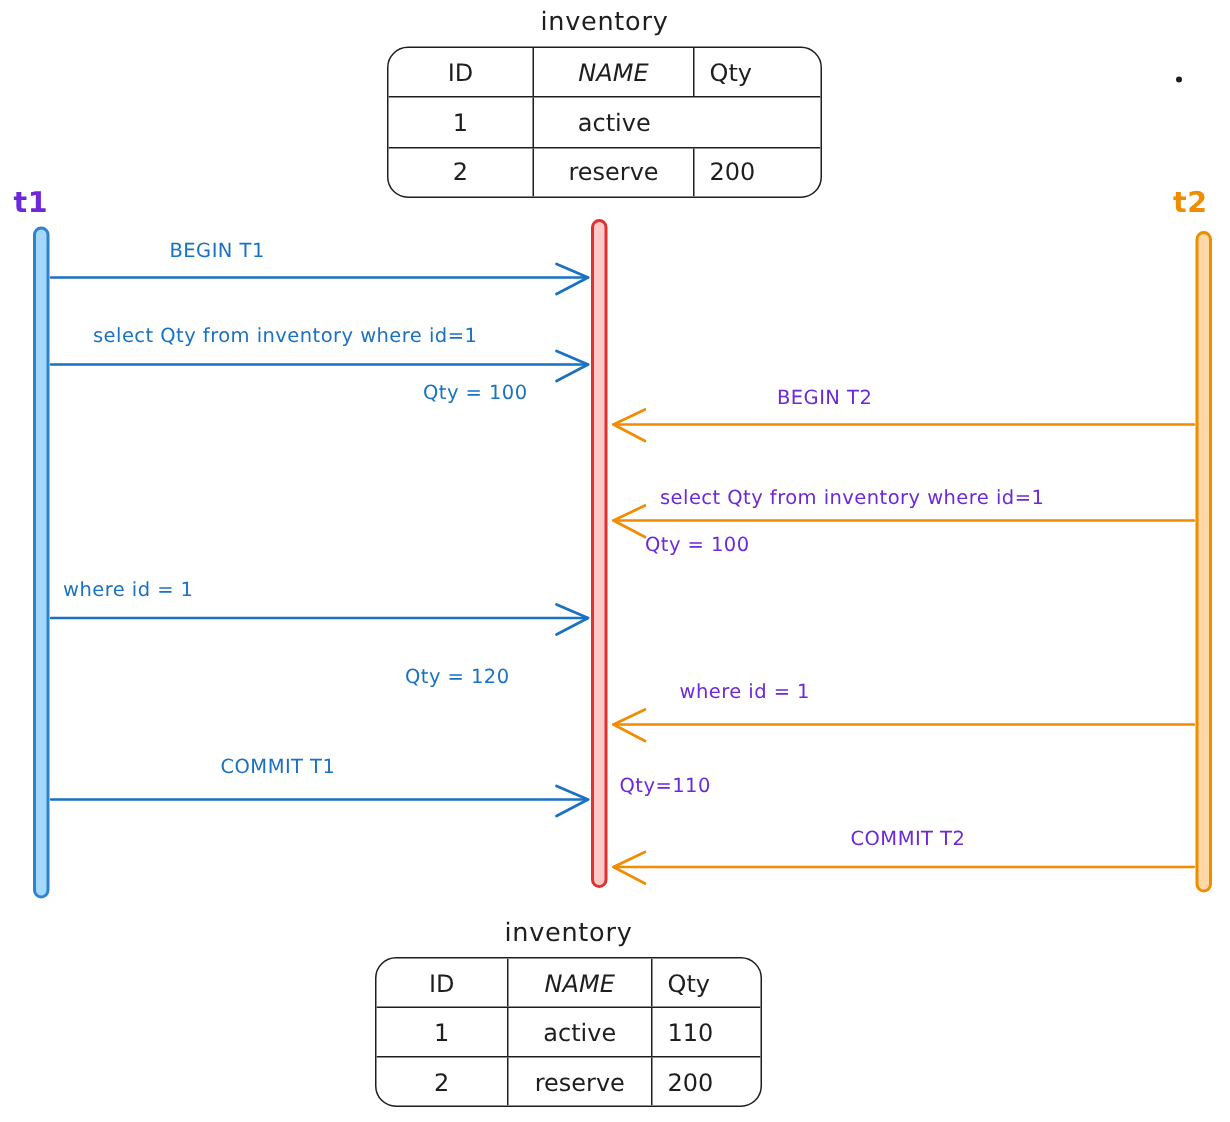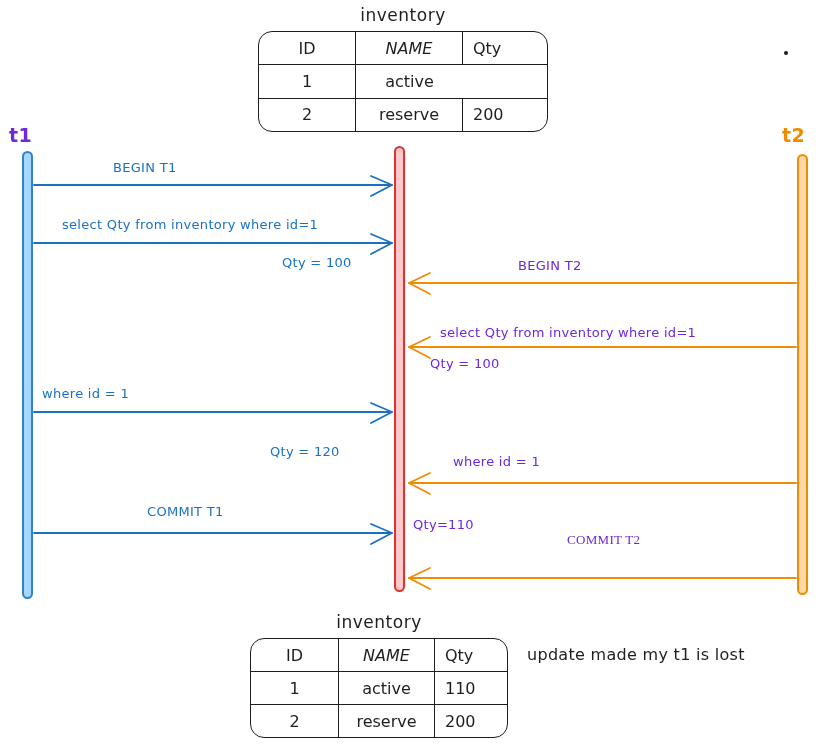--- a/index.html
+++ b/index.html
@@ -116,36 +116,35 @@
   <div class="msg blue" style="left:282px;top:255px;">Qty = 100</div>
   <div class="msg blue" style="left:42px;top:386px;">where id = 1</div>
   <div class="msg blue" style="left:270px;top:419px;margin-top:25px;">Qty = 120</div>
   <div class="msg blue" style="left:147px;top:504px;">COMMIT T1</div>
 
   <div class="msg orange" style="left:518px;top:258px;">BEGIN T2</div>
   <div class="msg orange" style="left:440px;top:325px;">select Qty from inventory where id=1</div>
   <div class="msg orange" style="left:430px;top:356px;">Qty = 100</div>
   <div class="msg orange" style="left:453px;top:454px;">where id = 1</div>
   <div class="msg orange" style="left:413px;top:500px;margin-top:17px;">Qty=110</div>
-  <div class="msg orange" style="left:567px;top:532px;font-family:Liberation Serif, serif;">COMMIT T2</div>
+  <div class="msg orange" style="left:567px;top:552px;">COMMIT T2</div>
 
   <div class="tbl-title abs" style="left:250px;top:612px;width:258px;">inventory</div>
   <div class="tbl tbl-bot" style="left:250px;top:638px;width:258px;height:100px;">
     <div class="trow">
       <div class="cell">ID</div>
       <div class="cell italic">NAME</div>
       <div class="cell qty">Qty</div>
     </div>
     <div class="trow">
       <div class="cell">1</div>
       <div class="cell">active</div>
       <div class="cell qty">110</div>
     </div>
     <div class="trow">
       <div class="cell">2</div>
       <div class="cell">reserve</div>
       <div class="cell qty">200</div>
     </div>
   </div>
 
-  <div class="note" style="left:527px;top:645px;">update made my t1 is lost</div>
 
 </div>
 
 </body></html>

